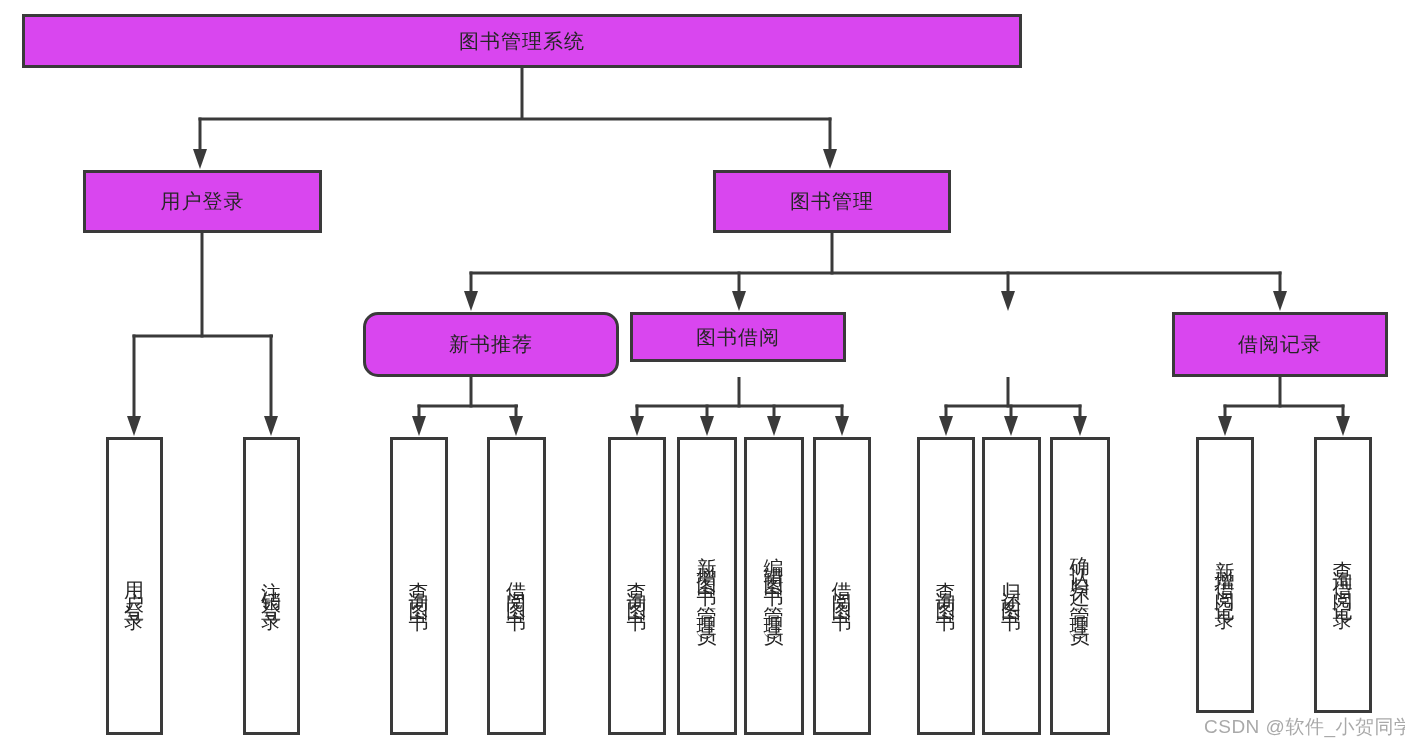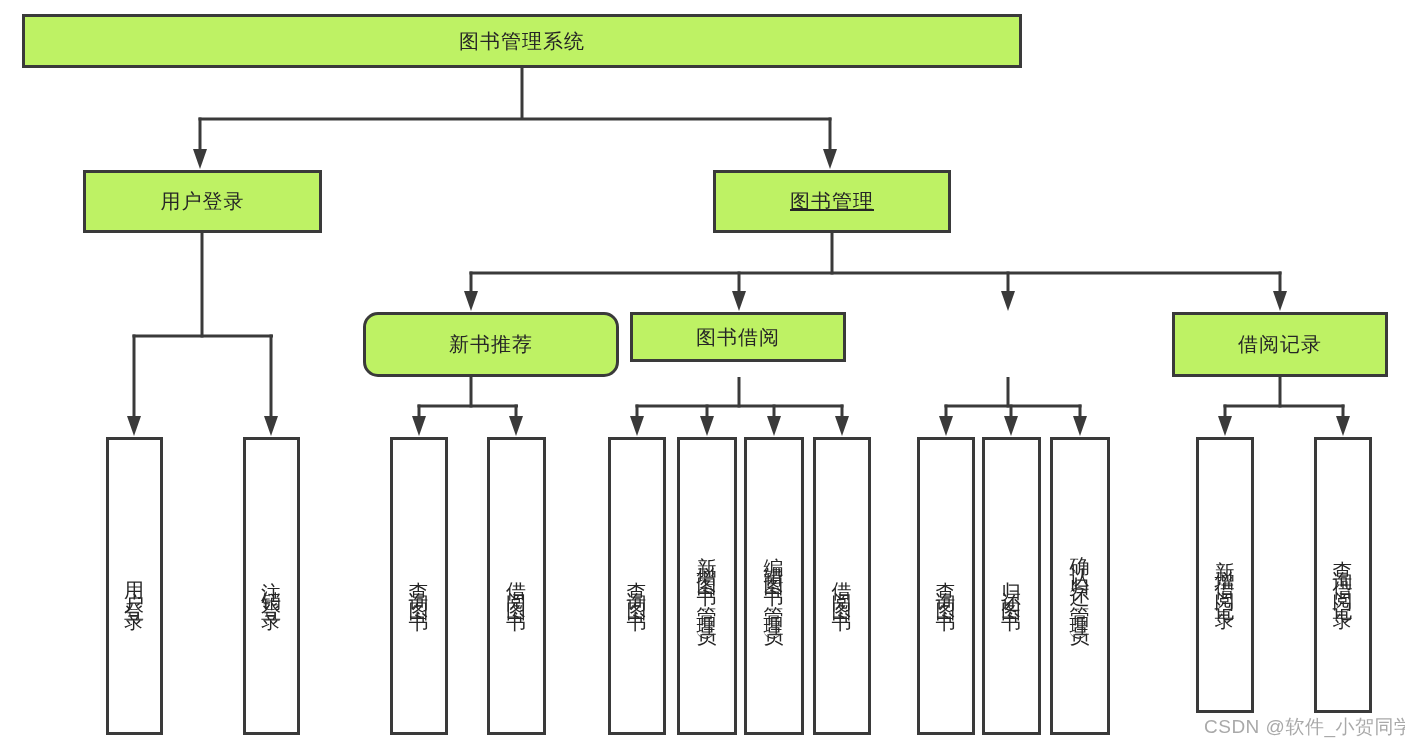--- a/index.html
+++ b/index.html
@@ -17,21 +17,21 @@
   }
   svg.connectors {
     position: absolute;
     left: 0;
     top: 0;
     z-index: 1;
   }
   .box {
     position: absolute;
     box-sizing: border-box;
-    background: #bef264;
+    background: #d946ef;
     border: 3px solid #3a3a3a;
     display: flex;
     align-items: center;
     justify-content: center;
     font-size: 20px;
     color: #262626;
     letter-spacing: 1px;
     z-index: 2;
     white-space: nowrap;
   }
@@ -135,21 +135,21 @@
     </g>
   </svg>
 
   <div class="box" style="left:22px; top:14px; width:1000px; height:54px;">
     <span>图书管理系统</span>
   </div>
 
   <div class="box" style="left:83px; top:170px; width:239px; height:63px;">
     <span>用户登录</span>
   </div>
-  <div class="box" style="left:713px; top:170px; width:238px; height:63px;text-decoration:underline;">
+  <div class="box" style="left:713px; top:170px; width:238px; height:63px;">
     <span>图书管理</span>
   </div>
 
   <div class="box" style="left:363px; top:312px; width:256px; height:65px;border-radius:15px;">
     <span>新书推荐</span>
   </div>
   <div class="box" style="left:630px; top:312px; width:216px; height:50px;">
     <span>图书借阅</span>
   </div>
   <div class="box" style="left:1172px; top:312px; width:216px; height:65px;">

